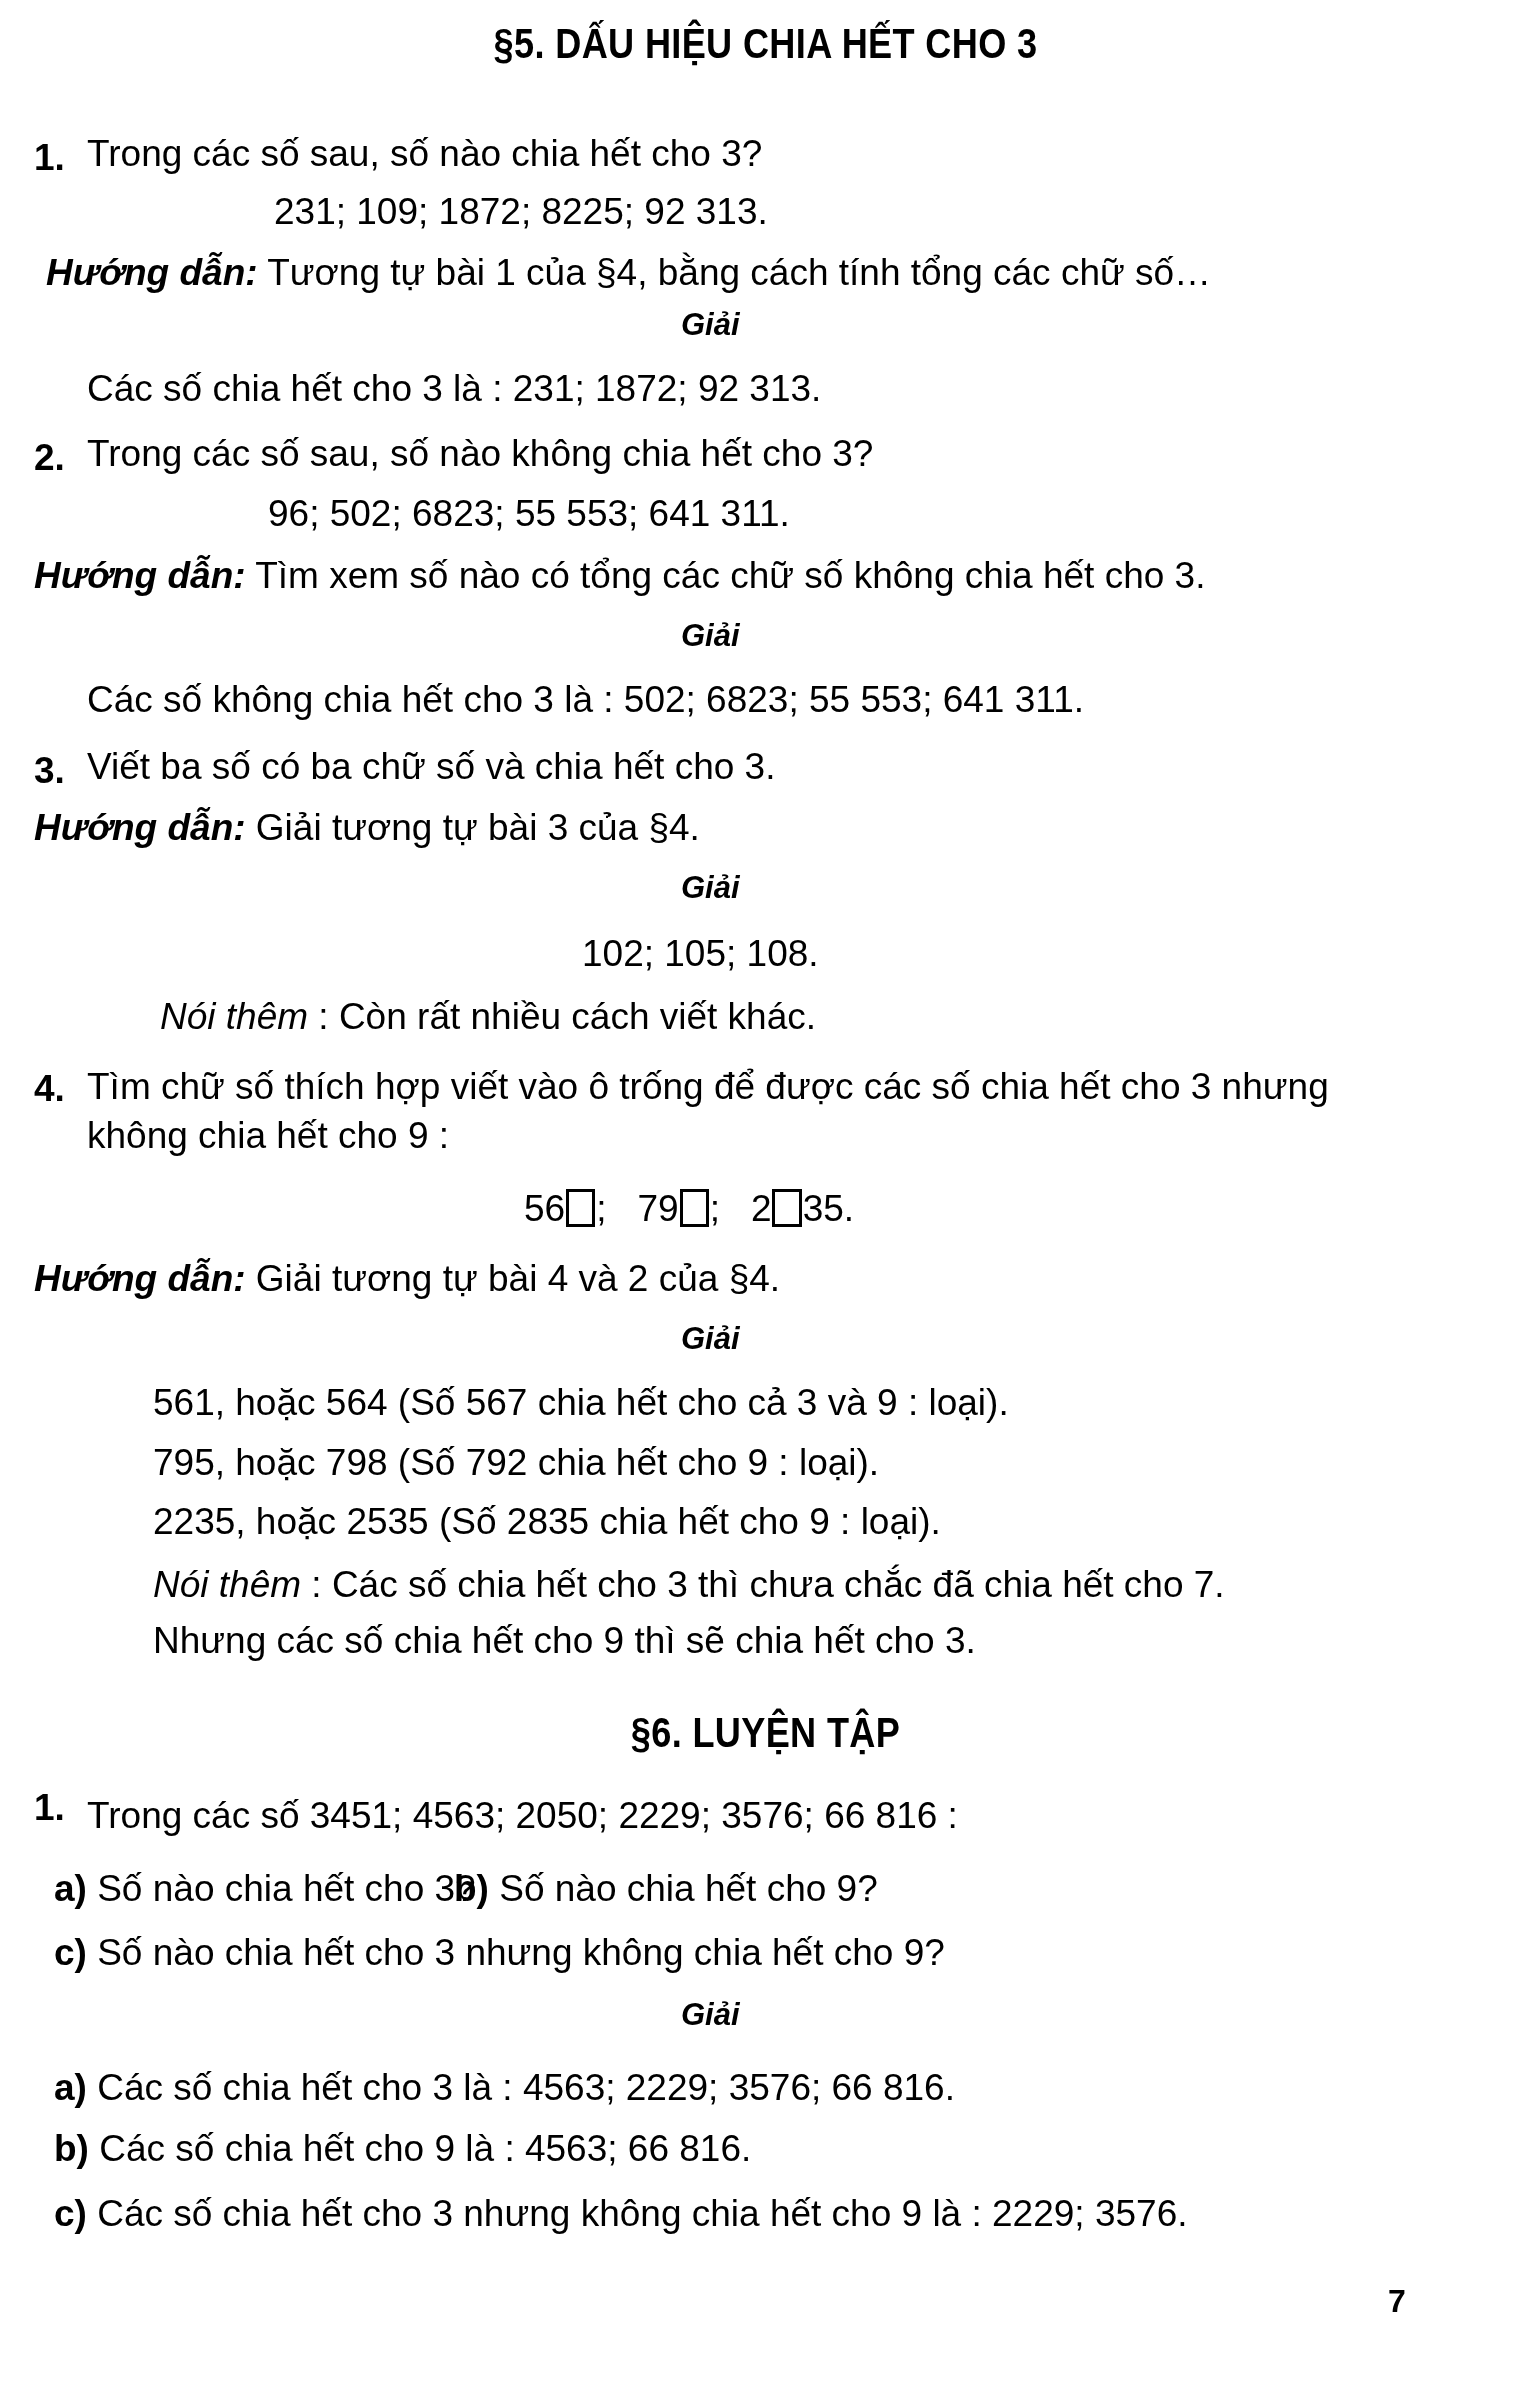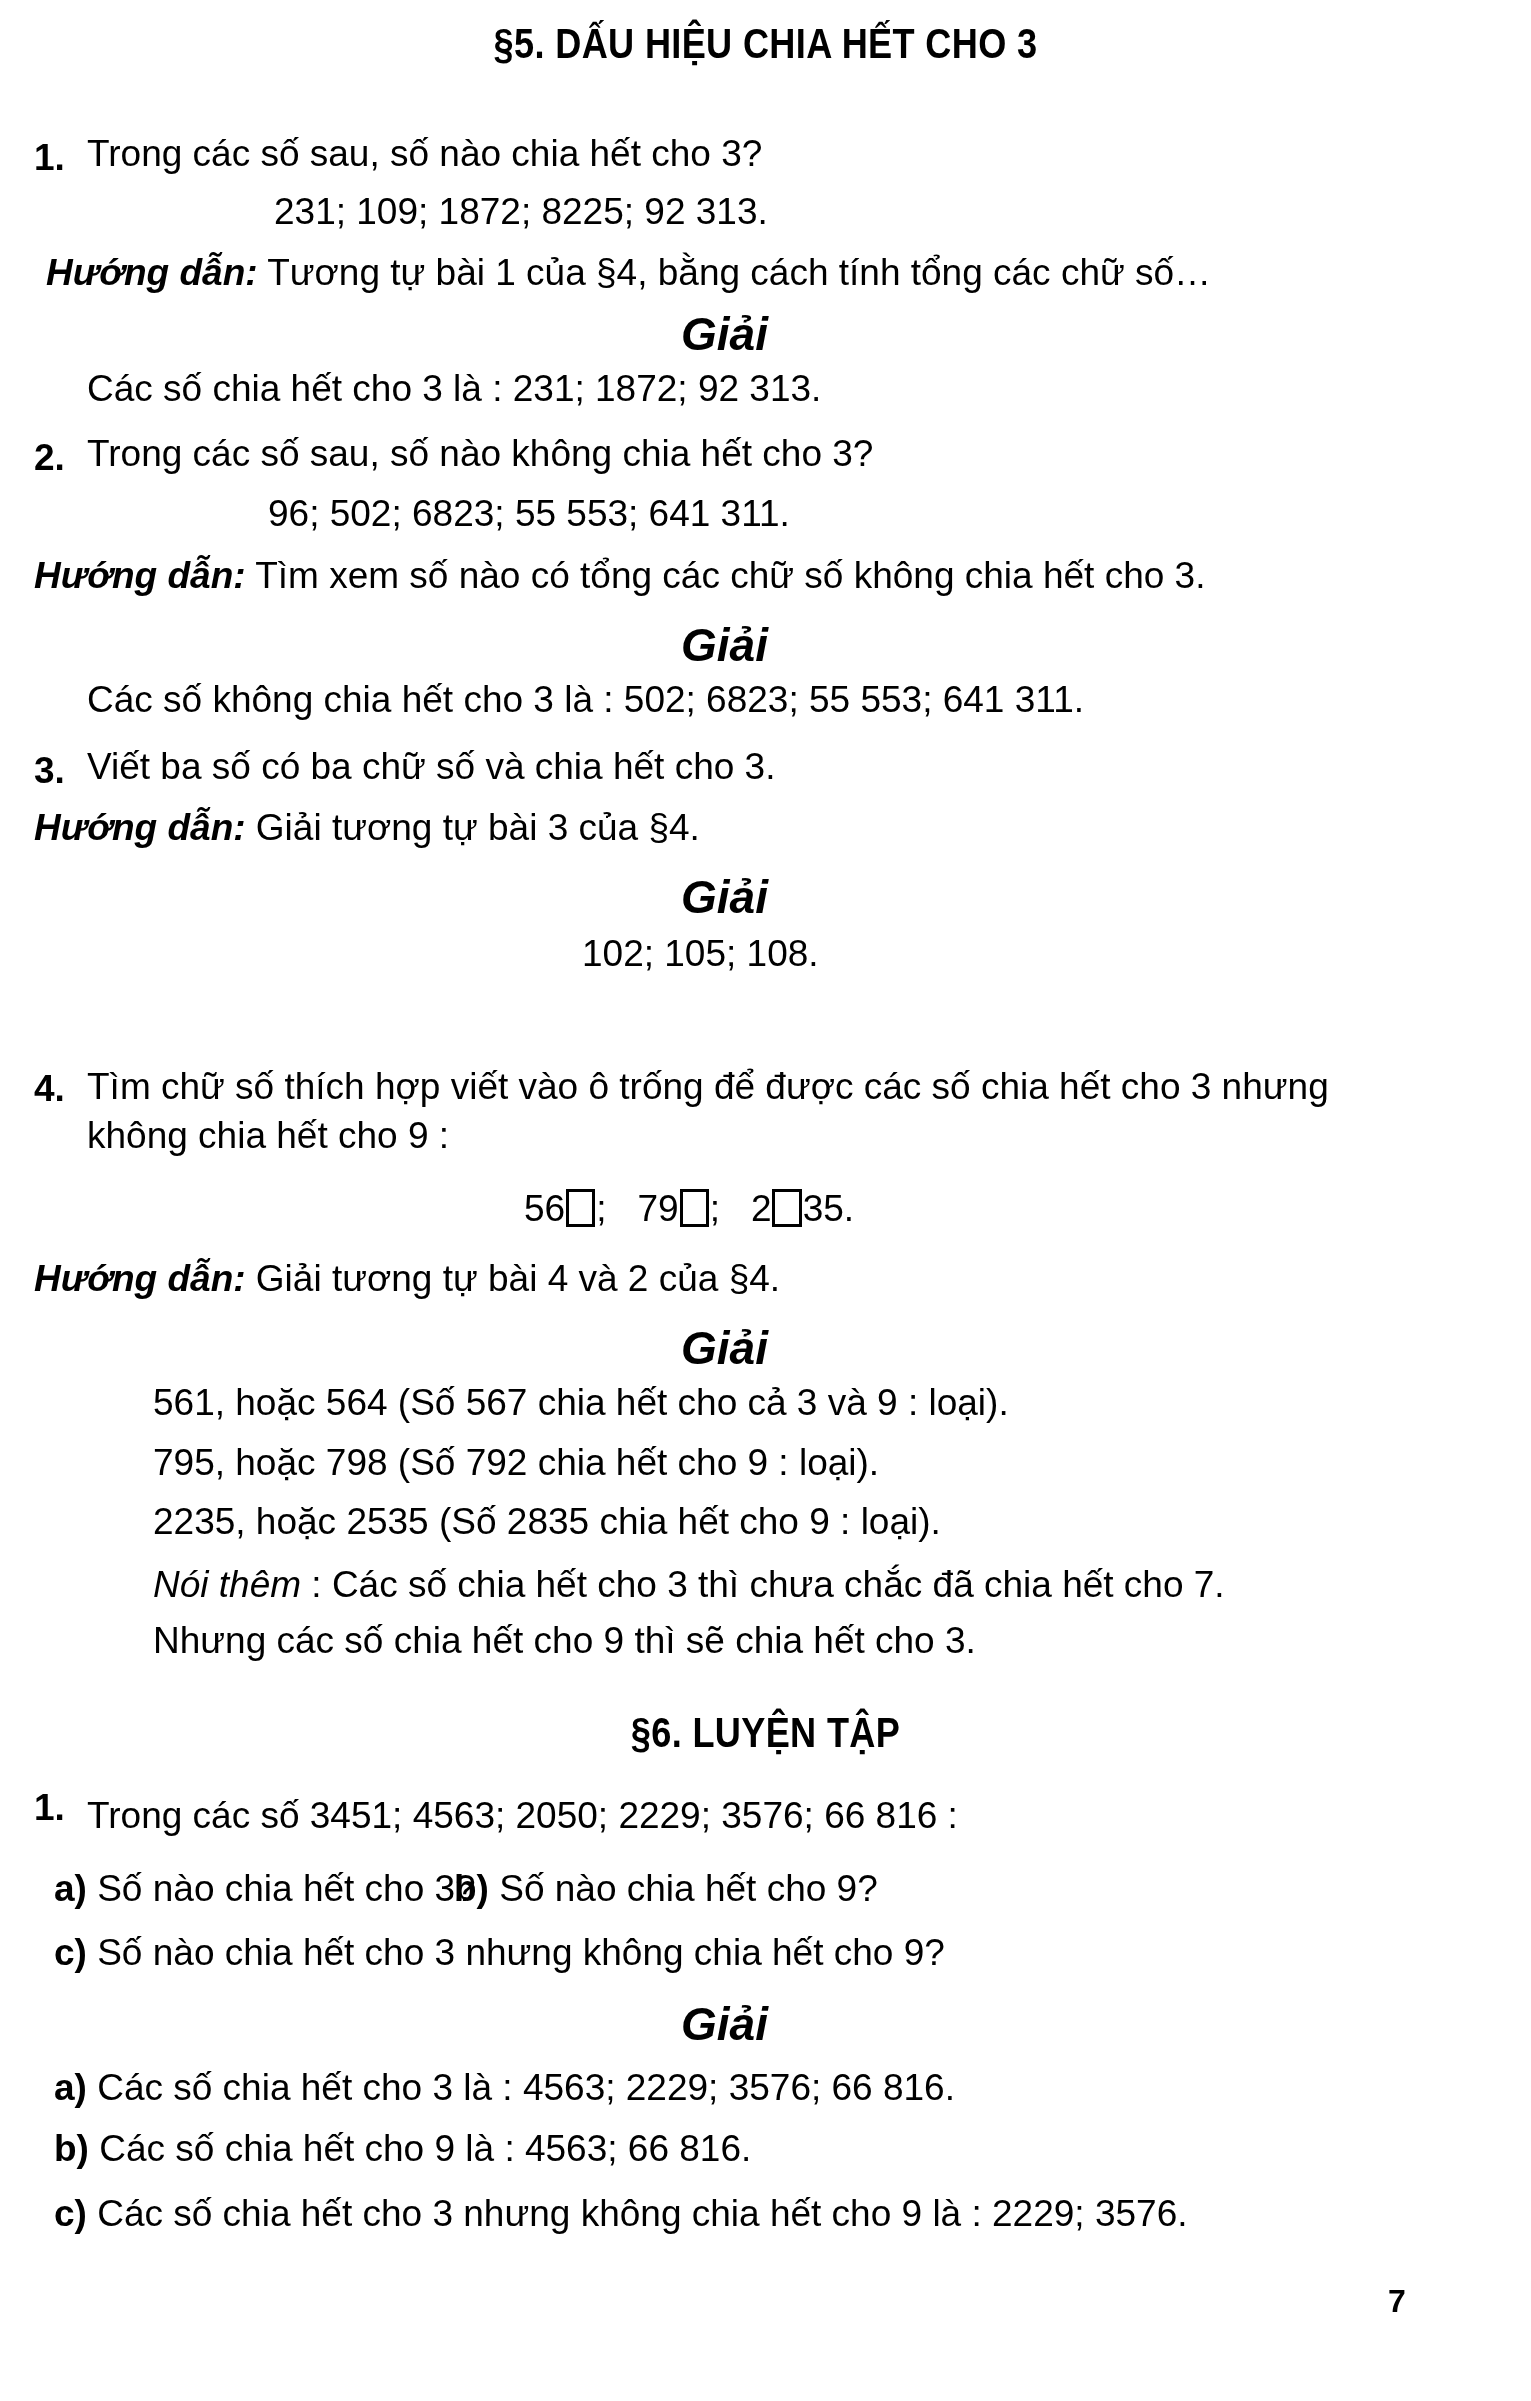--- a/index.html
+++ b/index.html
@@ -50,21 +50,21 @@
   .bold { font-weight: bold; }
   .center-ish {
     position: absolute;
     font-size: 37px;
     white-space: nowrap;
   }
   .giai {
     position: absolute;
     font-style: italic;
     font-weight: bold;
-    font-size: 46px;
+    font-size: 31px;
     white-space: nowrap;
   }
   .wrapline {
     position: absolute;
     font-size: 37px;
     line-height: 49px;
     white-space: normal;
   }
   
   .box {
@@ -119,20 +119,23 @@
   <div class="row" style="left:87px; top:746px;">Viết ba số có ba chữ số và chia hết cho 3.</div>
 
   <div class="row" style="left:34px; top:807px;">
     <span class="bolditalic">Hướng dẫn:</span><span> Giải tương tự bài 3 của §4.</span>
   </div>
 
   <div class="giai" style="left:681px; top:870px;">Giải</div>
 
   <div class="center-ish" style="left:582px; top:933px;">102;  105;  108.</div>
 
+  <div class="row" style="left:160px; top:996px;">
+    <span class="italic">Nói thêm</span><span> : Còn rất nhiều cách viết khác.</span>
+  </div>
 
   <div class="num" style="left:34px; top:1068px;">4.</div>
   <div class="wrapline" style="left:87px; top:1062px; width:1348px;">Tìm chữ số thích hợp viết vào ô trống để được các số chia hết cho 3 nhưng không chia hết cho 9 :</div>
 
   <div class="center-ish" style="left:524px; top:1188px;">
     <span>56</span><span class="box"></span><span>;</span>&nbsp;&nbsp;&nbsp;<span>79</span><span class="box"></span><span>;</span>&nbsp;&nbsp;&nbsp;<span>2</span><span class="box"></span><span>35.</span>
   </div>
 
   <div class="row" style="left:34px; top:1258px;">
     <span class="bolditalic">Hướng dẫn:</span><span> Giải tương tự bài 4 và 2 của §4.</span>

